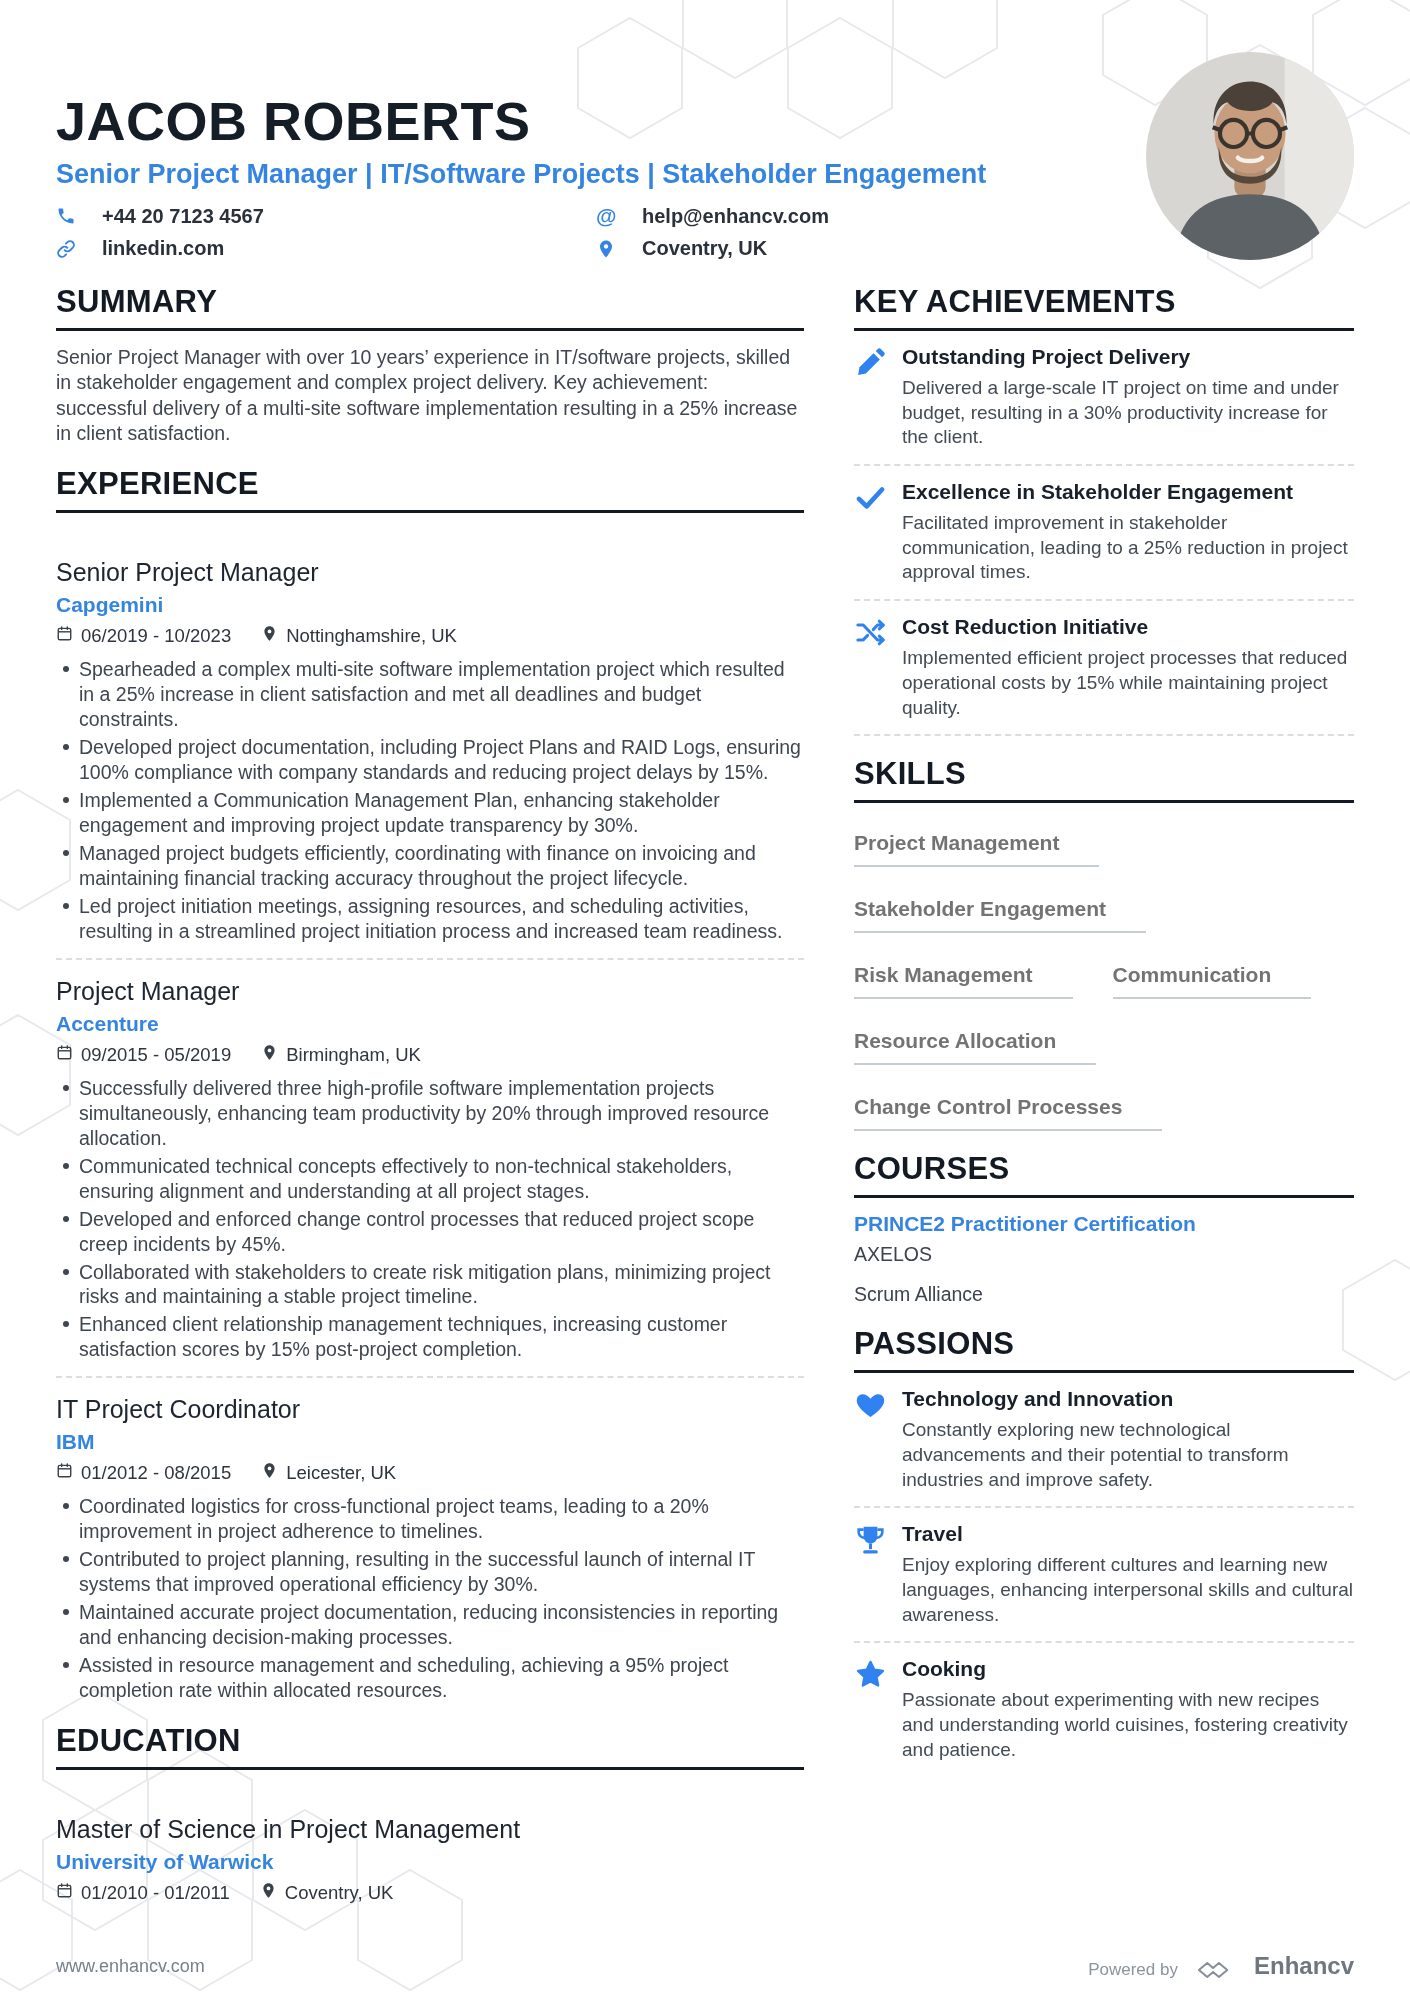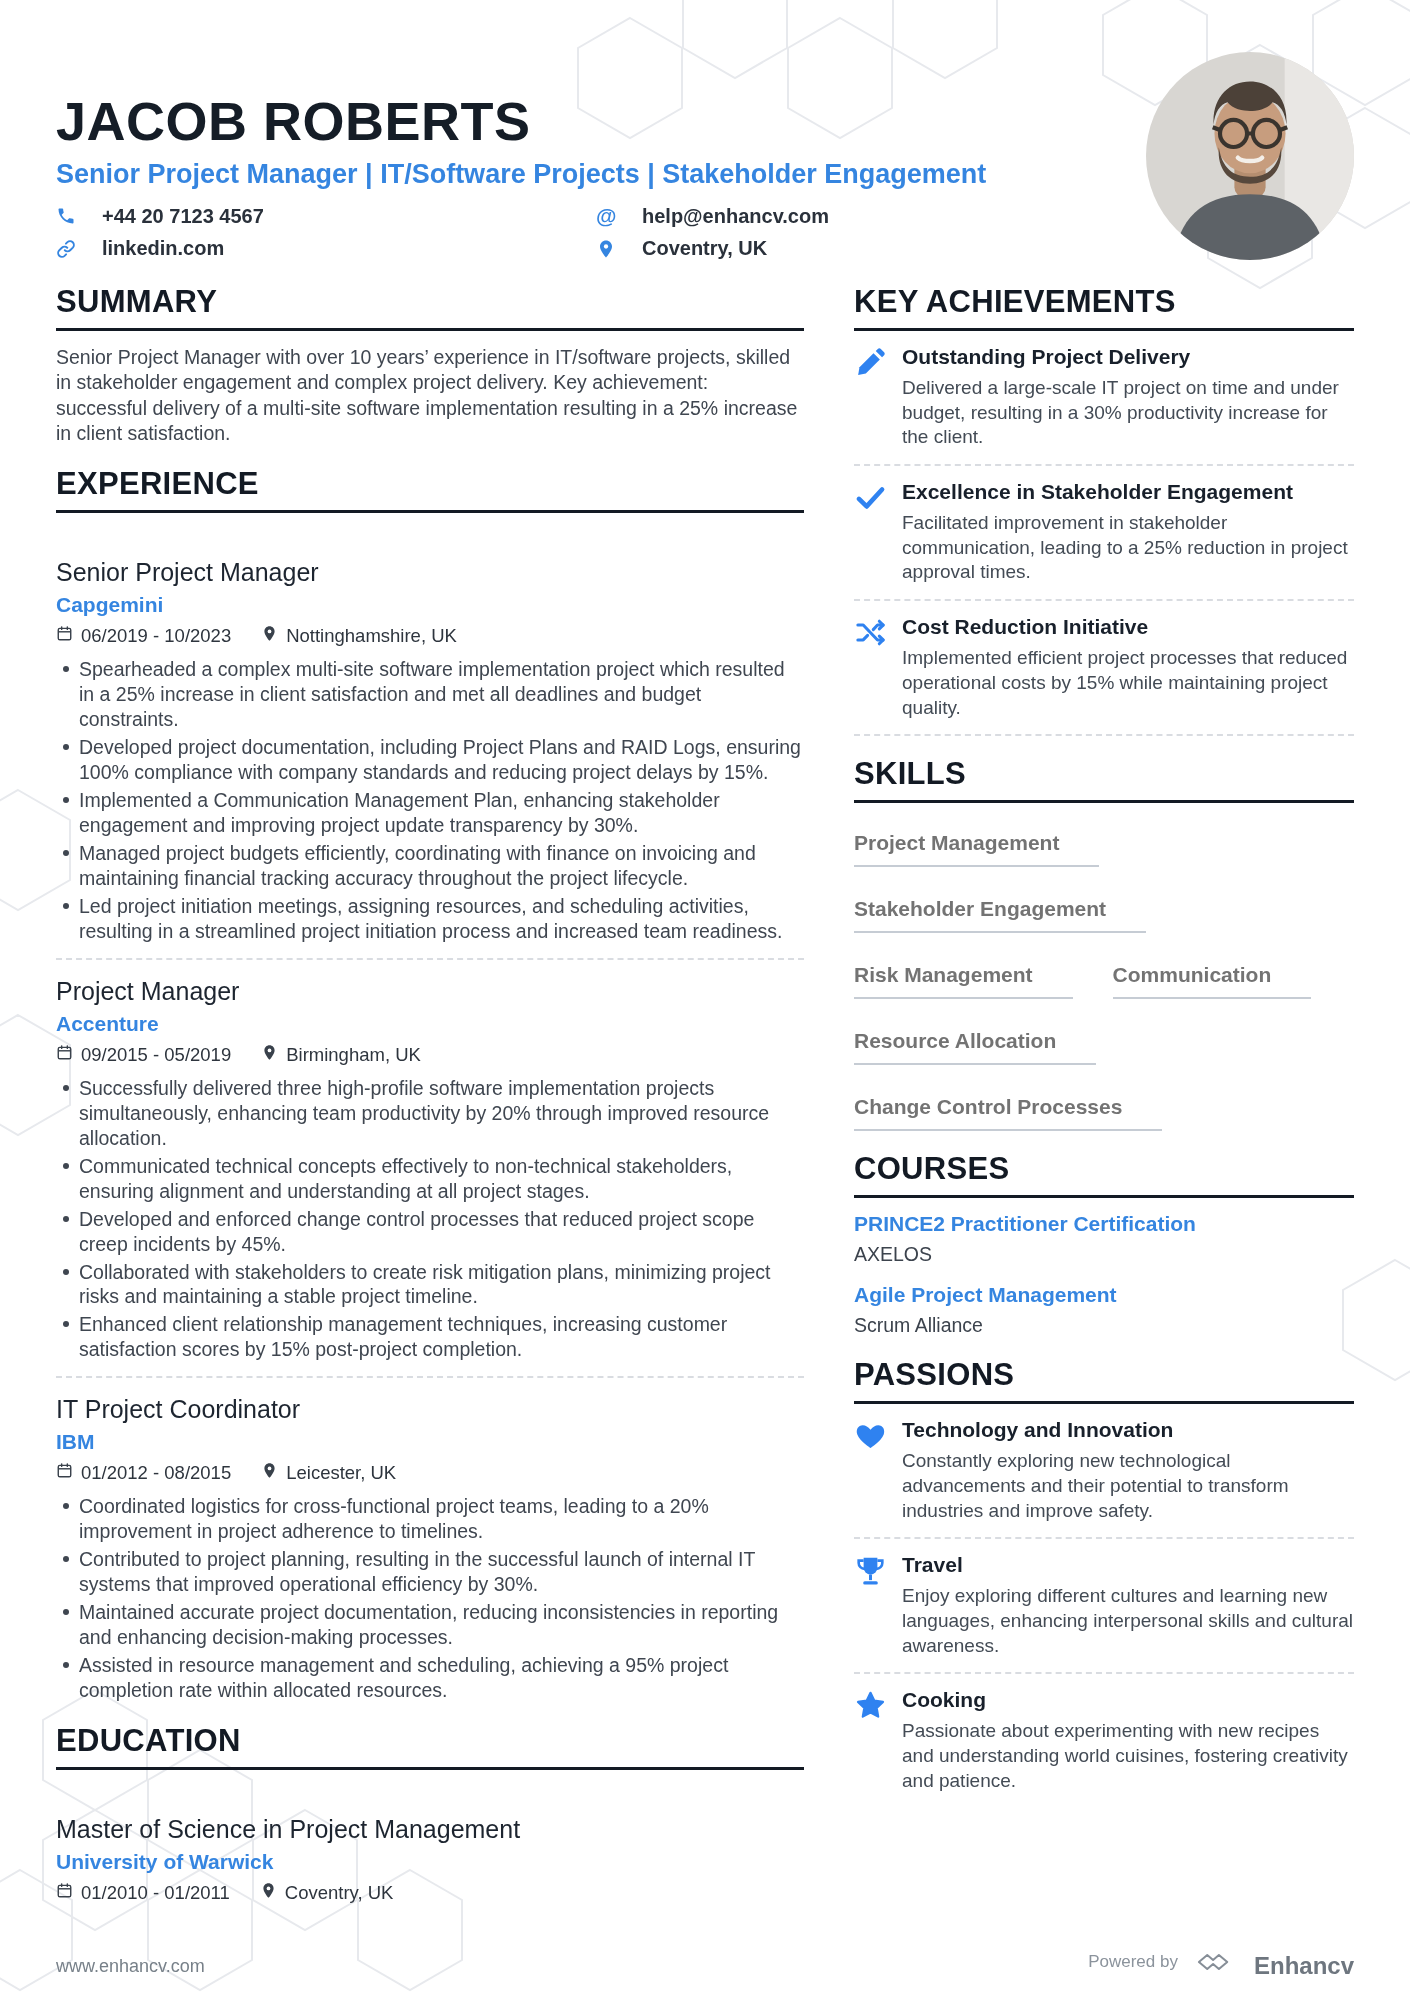--- a/index.html
+++ b/index.html
@@ -56,21 +56,21 @@
   .skills-wrap { display:flex; flex-wrap:wrap; column-gap:40px; row-gap:20px; padding-top:4px; }
   .skill { font-size:21px; font-weight:700; color:#737373; padding:0 40px 10px 0; border-bottom:2px solid #c6ccd4;margin-top:10px; }
 
   .course { margin-bottom:17px; }
   .course-title { font-size:21px; font-weight:700; color:#3585e0; margin-bottom:7px; }
   .course-provider { font-size:19.5px; color:#3c434d; }
 
   
   .footer { position:absolute; left:0; right:0; bottom:0; height:58px; padding:0 56px; display:flex; align-items:center; justify-content:space-between; }
   .f-left { font-size:18px; color:#778089; }
-  .f-right { display:flex; align-items:flex-start; gap:18px; }
+  .f-right { display:flex; align-items:flex-end; gap:18px; }
   .f-powered { font-size:17px; color:#8b939c; }
   .f-logo { width:40px; height:20px; color:#868e97; display:inline-flex; }
   .f-logo svg { width:100%; height:100%; }
   .f-brand { font-size:24px; font-weight:600; color:#6e767f; }
 </style>
 </head>
 <body>
 
 <svg width="0" height="0" style="position:absolute" aria-hidden="true">
   <defs>
@@ -390,21 +390,20 @@
           </div>
         </section>
 
         <section class="section">
           <h2 class="sec-head">COURSES</h2>
           <div class="course">
             <div class="course-title">PRINCE2 Practitioner Certification</div>
             <div class="course-provider">AXELOS</div>
           </div>
           <div class="course">
-            <div class="course-title">Agile Project Management</div>
             <div class="course-provider">Scrum Alliance</div>
           </div>
         </section>
 
         <section class="section">
           <h2 class="sec-head">PASSIONS</h2>
 
           <div class="ach-item">
             <span class="aicon">
                 <svg>

